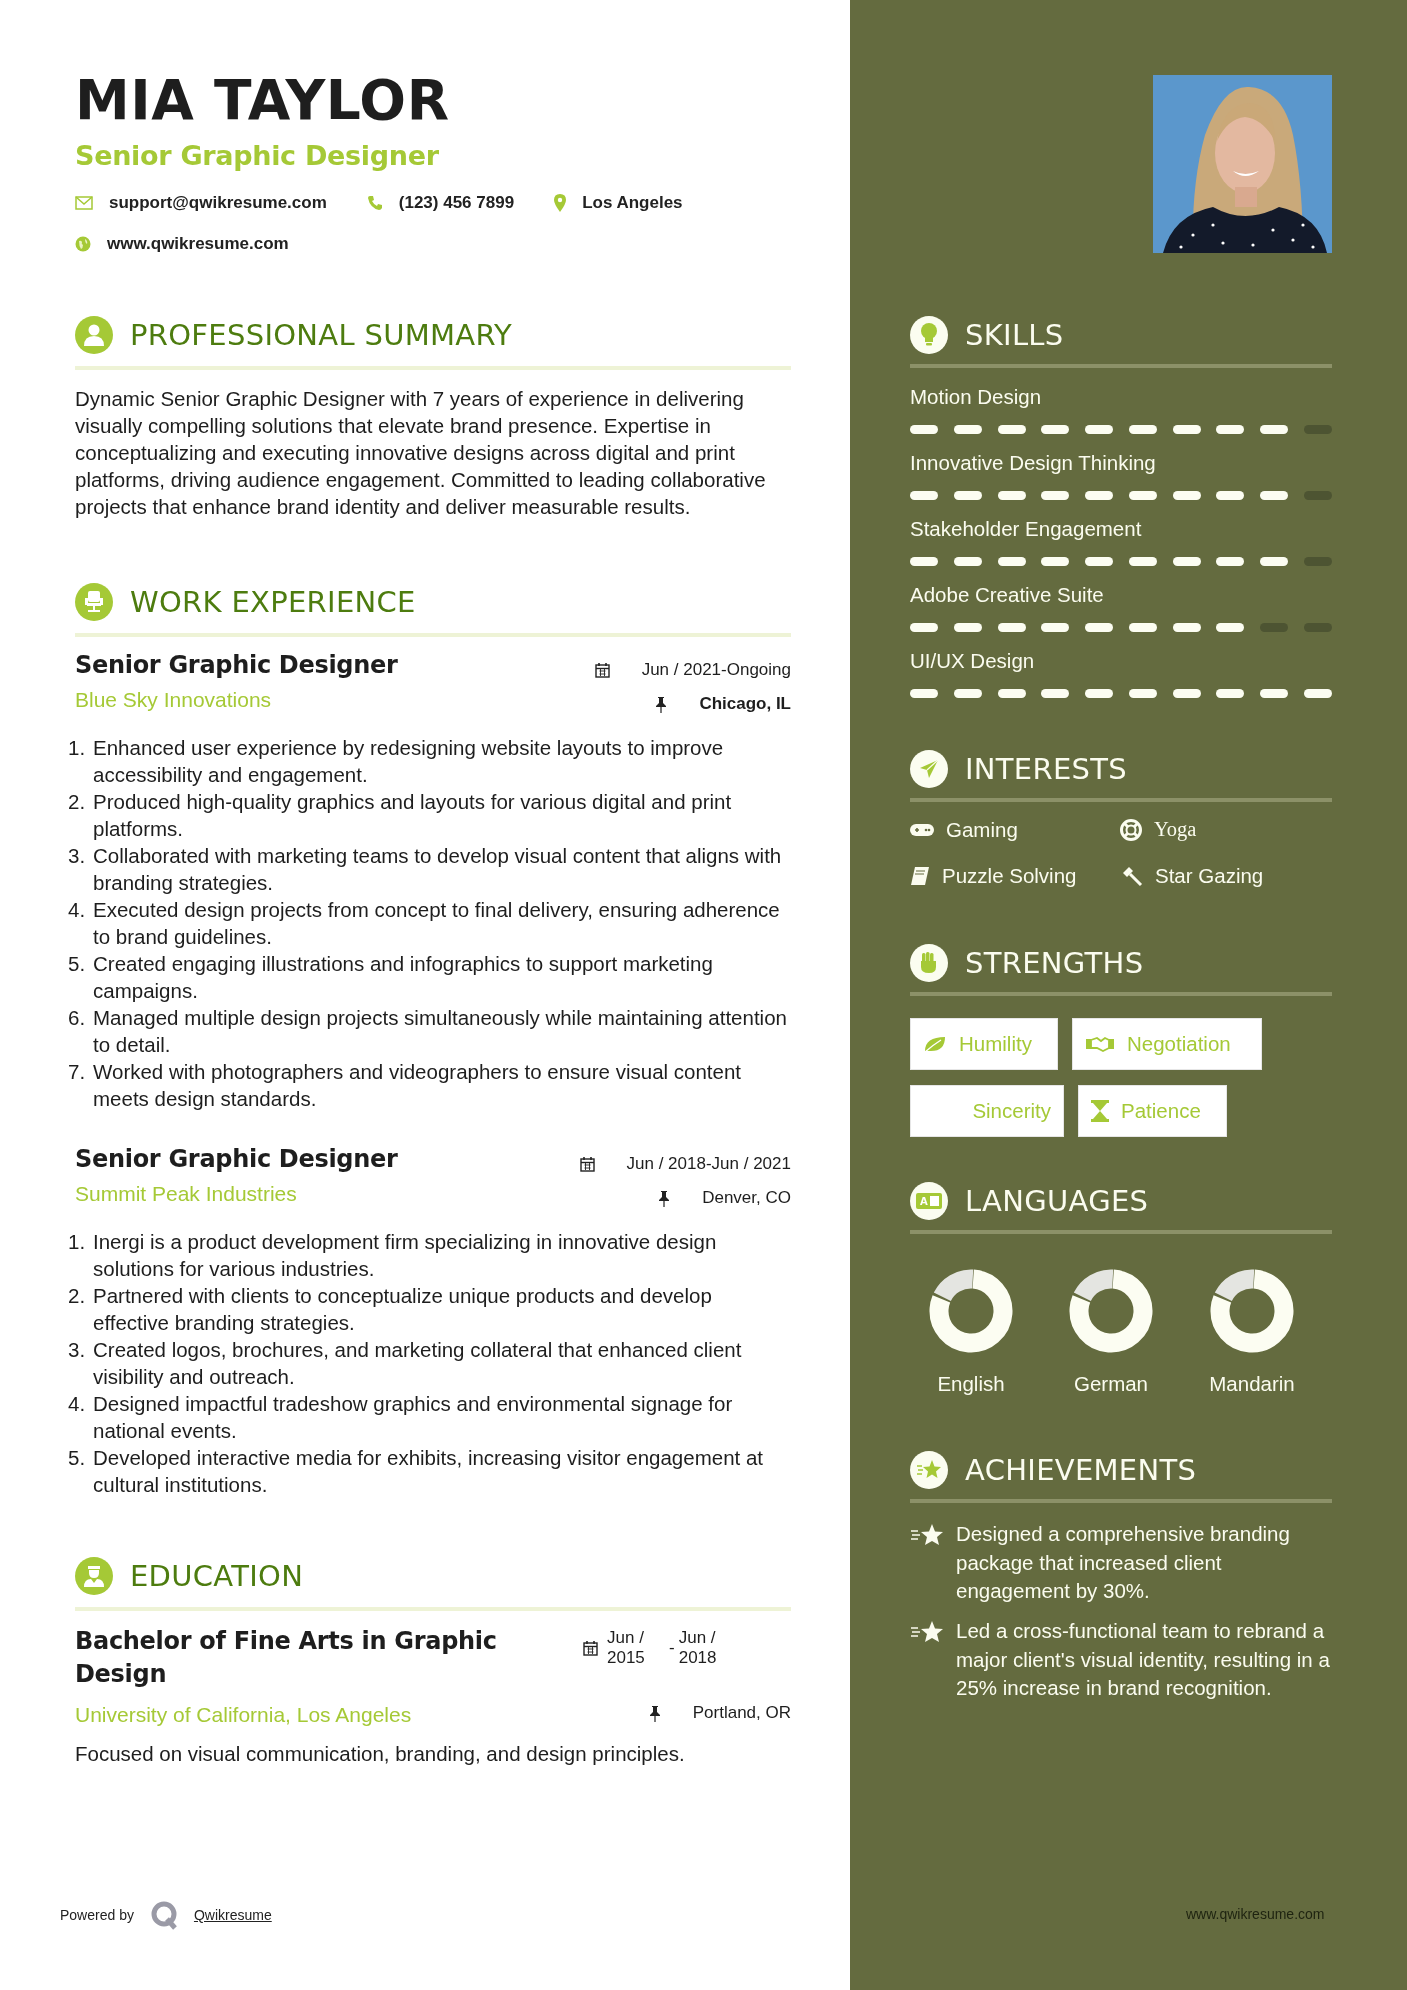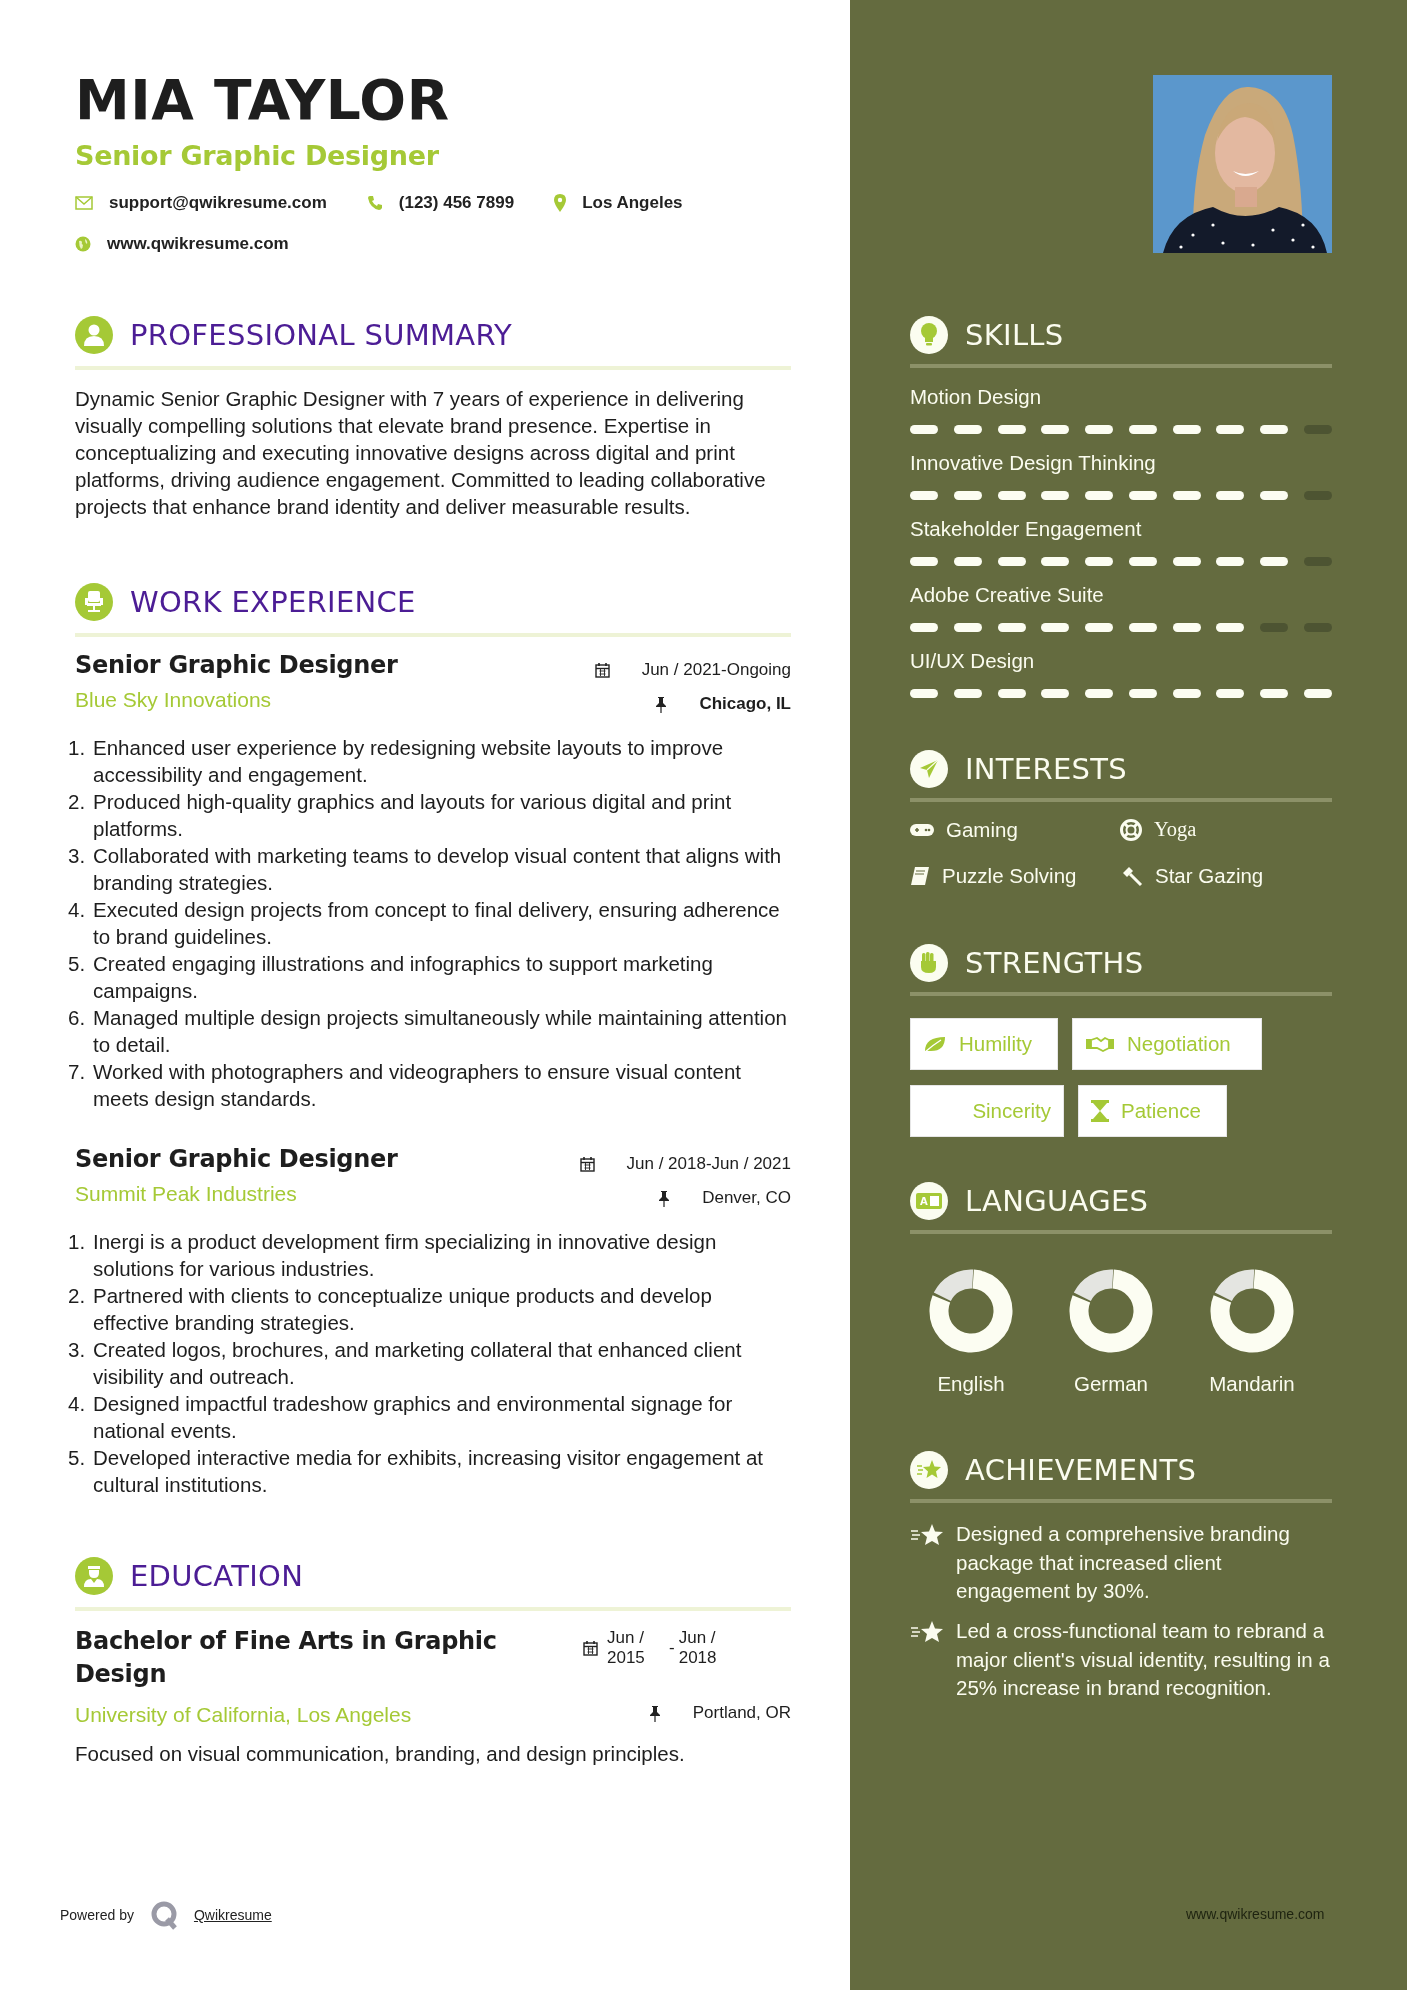--- a/index.html
+++ b/index.html
@@ -9,21 +9,21 @@
   .page { position: relative; width: 1407px; height: 1990px; }
   .sidebar { position: absolute; left: 850px; top: 0; width: 557px; height: 1990px; background: #646b3f; }
   .name { position: absolute; left: 75px; top: 73px; font-family: "DejaVu Sans", sans-serif; font-weight: bold; font-size: 55px; letter-spacing: 0.5px; color: #1e1e1e; line-height: 1; }
   .role { position: absolute; left: 75px; top: 140px; font-family: "DejaVu Sans", sans-serif; font-size: 27px; color: #a5c936; font-weight: bold; letter-spacing: -0.3px; }
   .contact-row { position: absolute; left: 75px; display: flex; align-items: center; font-size: 17px; font-weight: bold; color: #222; }
   .contact-row .ci { display: inline-flex; align-items: center; margin-right: 40px; }
   .contact-row .ci svg { margin-right: 16px; }
 
   .sec-head { position: absolute; left: 75px; width: 716px; height: 50px; }
   .sec-head .ico { position: absolute; left: 0; top: 0; width: 38px; height: 38px; border-radius: 50%; background: #a5c936; display: flex; align-items: center; justify-content: center; }
-  .sec-head .title { position: absolute; left: 55px; top: 2px; font-family: "DejaVu Sans", sans-serif; font-size: 29px; color: #4c1d95; letter-spacing: 0.3px; }
+  .sec-head .title { position: absolute; left: 55px; top: 2px; font-family: "DejaVu Sans", sans-serif; font-size: 29px; color: #4d7c0f; letter-spacing: 0.3px; }
   .sec-head .rule { position: absolute; left: 0; top: 50px; width: 716px; height: 4px; background: #eef3d6; }
 
   .para { position: absolute; left: 75px; width: 716px; font-size: 20.5px; line-height: 27px; color: #1e1e1e; font-family: "Liberation Sans", sans-serif; }
 
   .job-title { position: absolute; left: 75px; font-family: "DejaVu Sans", sans-serif; font-weight: bold; font-size: 24px; color: #1e1e1e; letter-spacing: -0.3px; }
   .company { position: absolute; left: 75px; font-size: 21px; color: #a5c936; }
   .meta { position: absolute; right: 616px; font-size: 17px; color: #1e1e1e; display: flex; align-items: center; white-space: nowrap; gap: 24px; }
   .meta svg { margin-right: 8px; }
 
   ol.bullets { position: absolute; left: 68px; width: 725px; list-style: none; font-size: 20.5px; line-height: 27px; color: #1e1e1e; }

